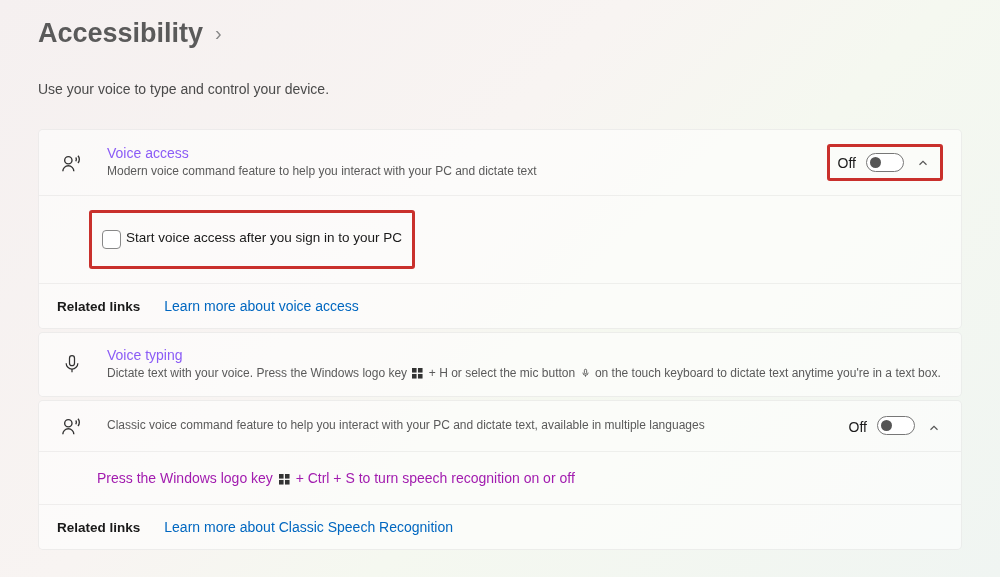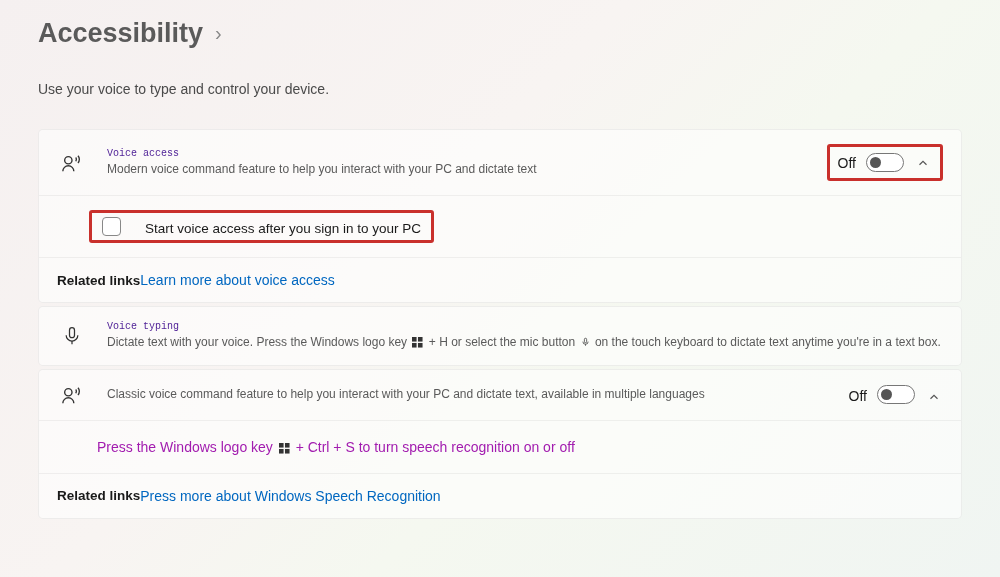--- a/index.html
+++ b/index.html
@@ -57,25 +57,24 @@
       width: 30px;
       display: flex;
       justify-content: center;
       margin-right: 20px;
       color: #333;
     }
     .card-content {
       flex: 1;
     }
     .card-title {
-      font-size: 10px;
-      color: #4c1d95;
+      font-size: 14px;
+      color: #8b5cf6;
       font-weight: 400;
       margin-bottom: 2px;
-      font-family: Liberation Mono, monospace;
     }
     .card-desc {
       font-size: 12px;
       color: #5a5a5a;
       line-height: 1.4;
     }
     .card-controls {
       display: flex;
       align-items: flex-end;
       gap: 10px;
@@ -120,40 +119,41 @@
       align-items: center;
       gap: 10px;
     }
     .sub-row {
       padding: 14px 18px 14px 50px;
       border-bottom: 1px solid rgba(0,0,0,0.05);
       display: flex;
     }
     .checkbox-wrap {
       display: inline-flex;
-      align-items: flex-end;
-      gap: 24px;
-      padding: 4px 10px;
+      align-items: flex-start;
+      gap: 5px;
+      padding: 17px 10px;
     }
     .checkbox {
       width: 19px;
       height: 19px;
       border: 1px solid #888;
       border-radius: 4px;
       background: #fff;
       cursor: pointer;
     }
     .checkbox-label {
       font-size: 13.5px;
       color: #1a1a1a;
     }
     .related-row {
       padding: 14px 18px;
       display: flex;
-      align-items: center;
+      align-items: flex-end;
+      gap: 24px;
     }
     .related-label {
       font-size: 13.5px;
       font-weight: 600;
       color: #1a1a1a;
     }
     .link {
       font-size: 14px;
       color: #0067c0;
       text-decoration: none;
@@ -297,17 +297,17 @@
             <rect x="6.5" y="0" width="5" height="5"></rect>
             <rect x="0" y="6.5" width="5" height="5"></rect>
             <rect x="6.5" y="6.5" width="5" height="5"></rect>
           </svg>
       </span>
       <span> + Ctrl + S to turn speech recognition on or off</span>
     </div>
 
     <div class="related-row">
       <span class="related-label">Related links</span>
-      <a class="link">Press more about Windows Speech Recognition</a>
+      <a class="link">Learn more about Classic Speech Recognition</a>
     </div>
   </div>
 
 </div>
 
 </body></html>

